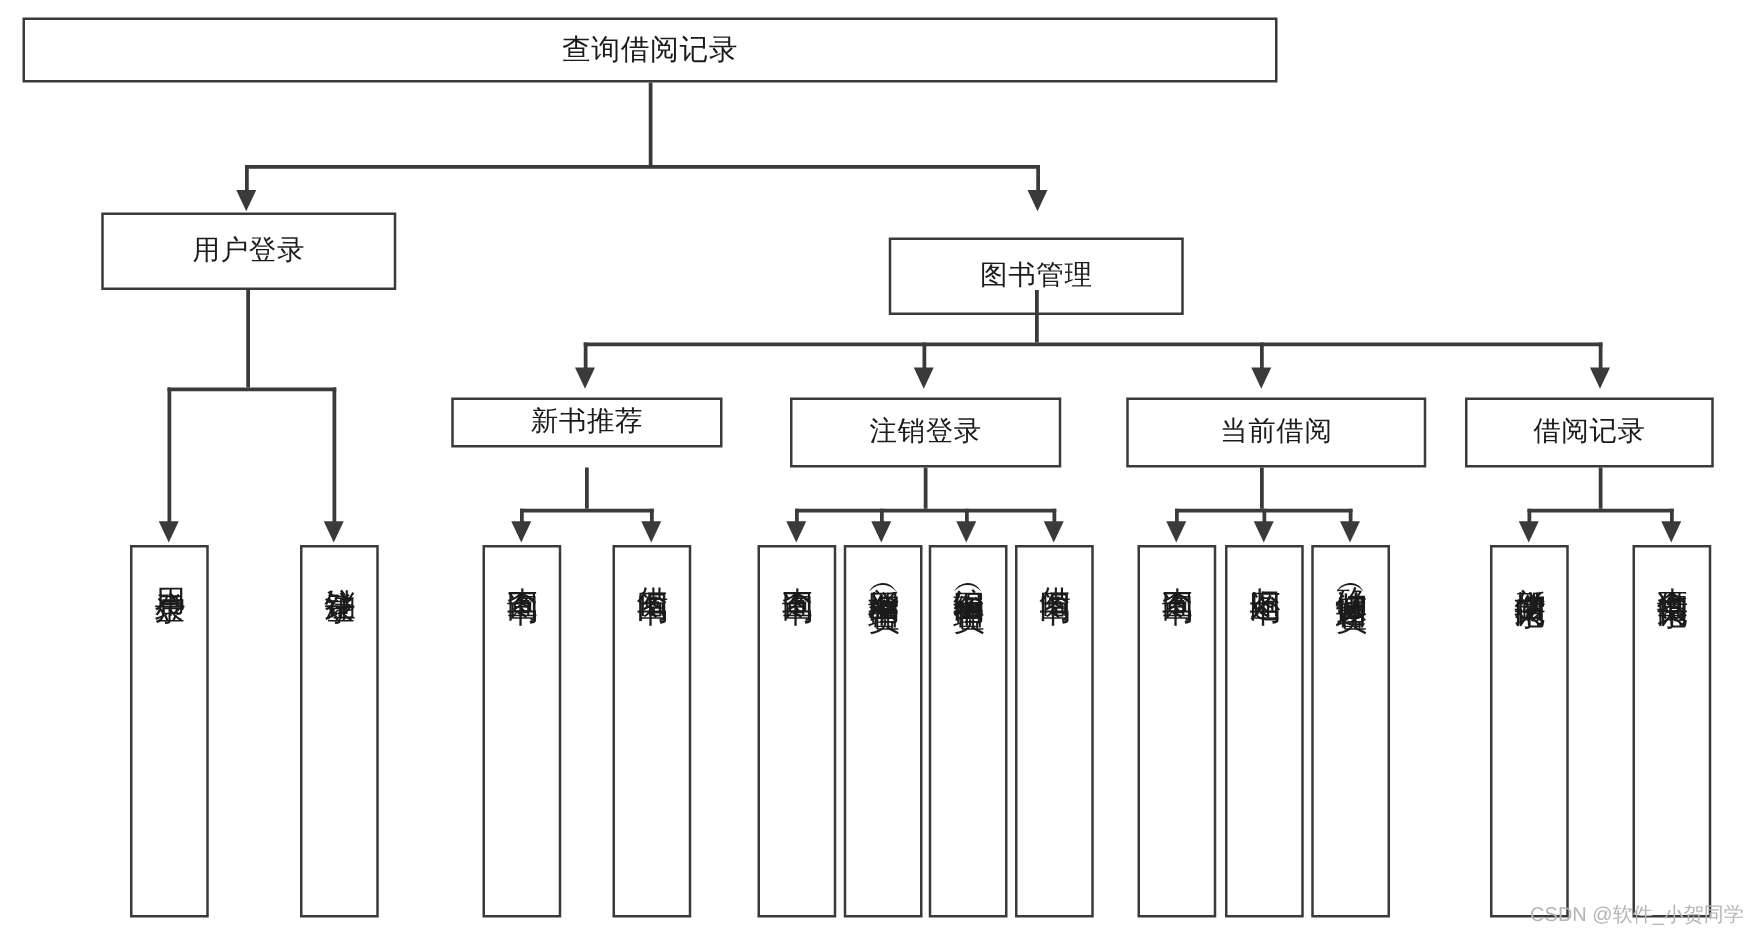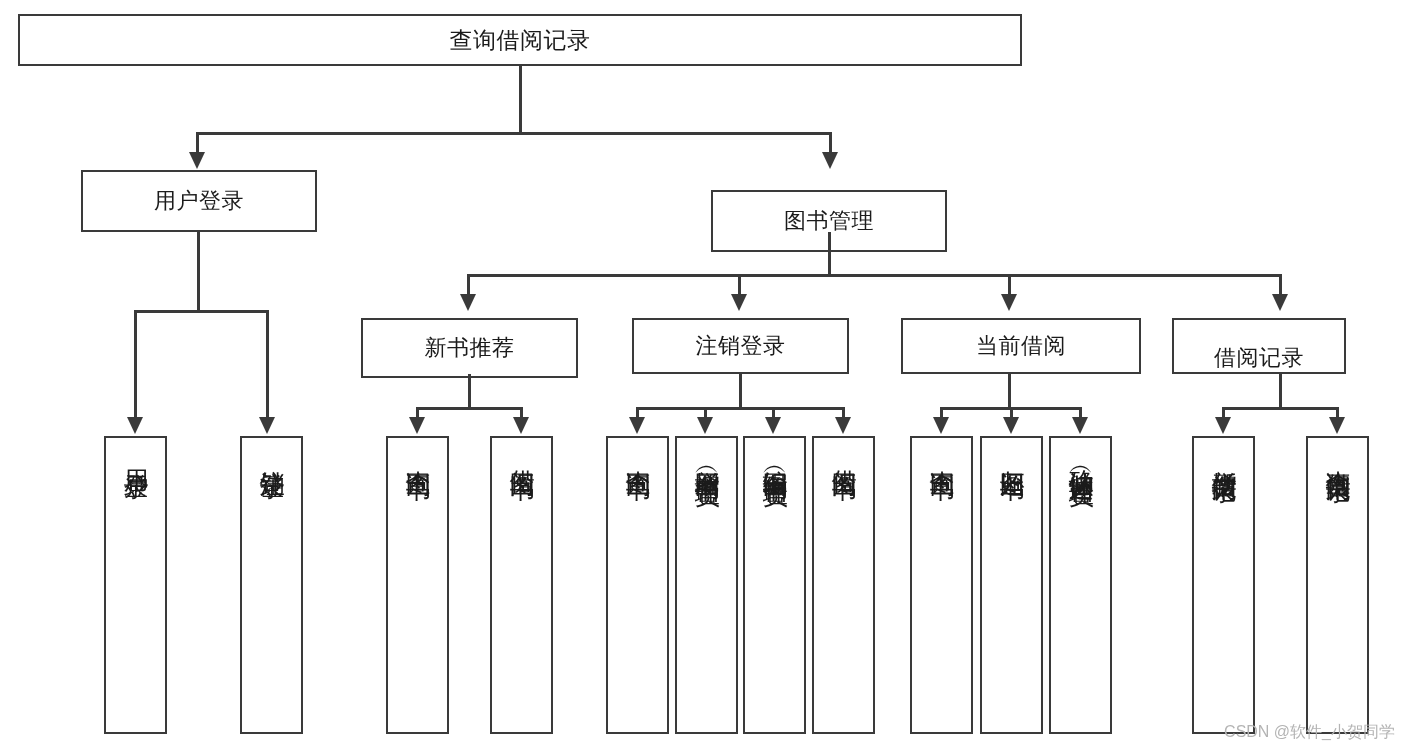--- a/index.html
+++ b/index.html
@@ -116,30 +116,30 @@
   <div class="hline" style="left:467px; top:274px; width:815px; height:3px;"></div>
   <div class="vline" style="left:467px; top:274px; width:3px; height:22px;"></div>
   <div class="arrow" style="left:460px; top:294px;"></div>
   <div class="vline" style="left:738px; top:274px; width:3px; height:22px;"></div>
   <div class="arrow" style="left:731px; top:294px;"></div>
   <div class="vline" style="left:1008px; top:274px; width:3px; height:22px;"></div>
   <div class="arrow" style="left:1001px; top:294px;"></div>
   <div class="vline" style="left:1279px; top:274px; width:3px; height:22px;"></div>
   <div class="arrow" style="left:1272px; top:294px;"></div>
 
-  <div class="node horiz" style="left:361px; top:318px; width:217px; height:60px;">
+  <div class="node horiz" style="left:361px; top:318px; width:217px; height:40px;">
     <span class="label">新书推荐</span>
   </div>
   <div class="node horiz" style="left:632px; top:318px; width:217px; height:56px;">
     <span class="label">注销登录</span>
   </div>
   <div class="node horiz" style="left:901px; top:318px; width:240px; height:56px;">
     <span class="label">当前借阅</span>
   </div>
-  <div class="node horiz" style="left:1172px; top:318px; width:174px; height:56px;align-items:flex-end;">
+  <div class="node horiz" style="left:1172px; top:318px; width:199px; height:56px;">
     <span class="label">借阅记录</span>
   </div>
 
   <div class="vline" style="left:468px; top:374px; width:3px; height:33px;"></div>
   <div class="hline" style="left:416px; top:407px; width:107px; height:3px;"></div>
   <div class="vline" style="left:416px; top:407px; width:3px; height:12px;"></div>
   <div class="arrow" style="left:409px; top:417px;"></div>
   <div class="vline" style="left:520px; top:407px; width:3px; height:12px;"></div>
   <div class="arrow" style="left:513px; top:417px;"></div>
 

